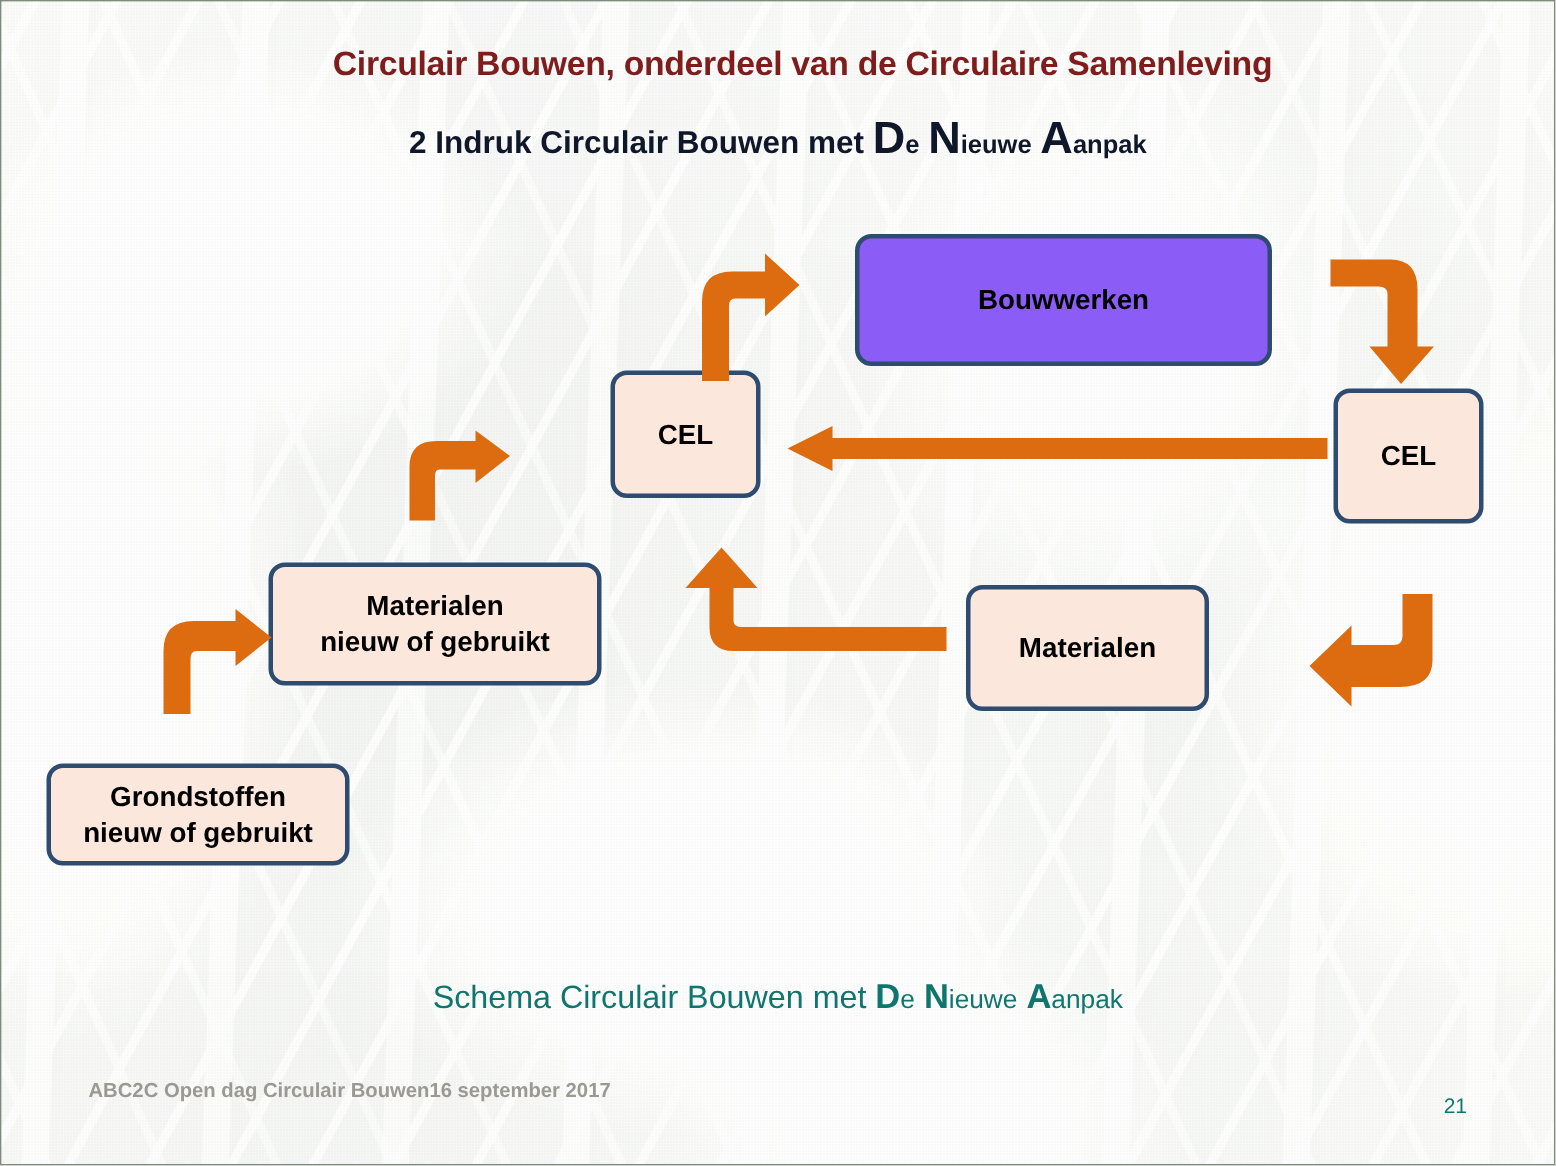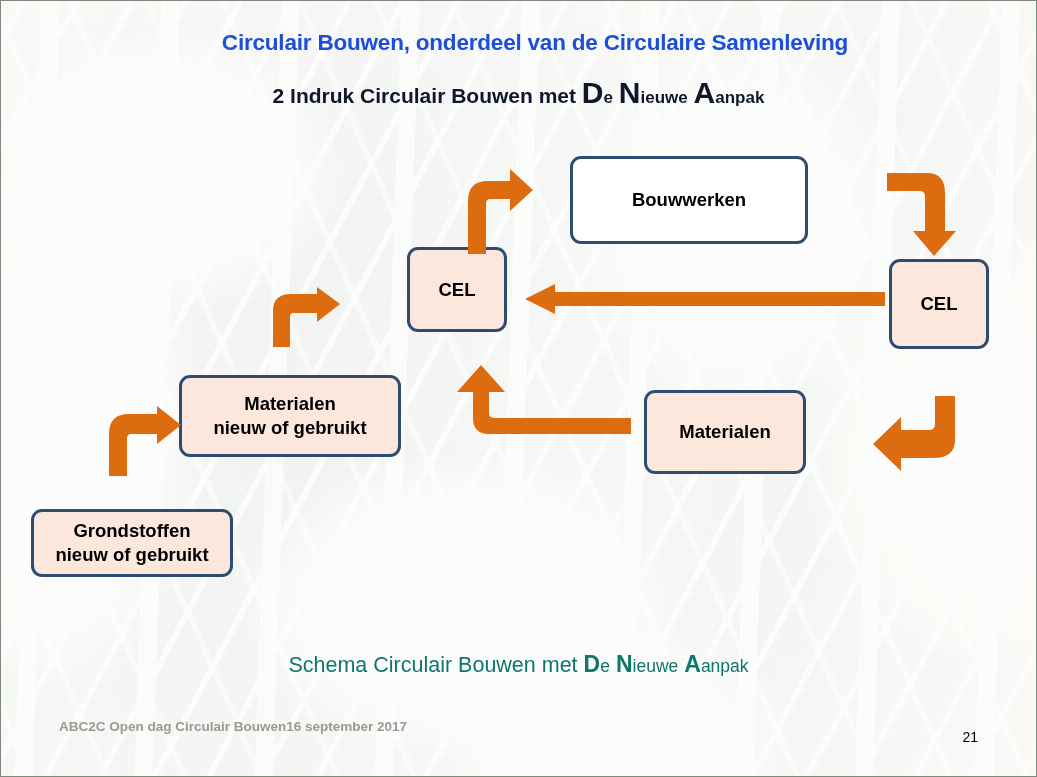--- a/index.html
+++ b/index.html
@@ -155,27 +155,27 @@
 </head>
 <body>
 
 <div class="slide">
 
   <div class="bg-photo"></div>
   <div class="bg-wash"></div>
   <div class="bg-noise"></div>
 
   <div class="title-block">
-    <div class="title-line1" style="color: #1d4ed8; padding-left: 33px;">Circulair Bouwen, onderdeel van de Circulaire Samenleving</div>
+    <div class="title-line1" style="color: #7f1d1d; padding-left: 33px;">Circulair Bouwen, onderdeel van de Circulaire Samenleving</div>
     <div class="title-line2" style="color: #0f172a;">
       <span>2 Indruk Circulair Bouwen met </span><span class="cap-big">D</span><span class="cap-small">e</span><span>&nbsp;</span><span class="cap-big">N</span><span class="cap-small">ieuwe</span><span>&nbsp;</span><span class="cap-big">A</span><span class="cap-small">anpak</span>
     </div>
   </div>
 
-  <div class="node" id="node-bouwwerken" style="left: 569px; top: 155px; width: 238px; height: 88px; background: #ffffff; border-color: rgb(46, 75, 112);">Bouwwerken</div>
+  <div class="node" id="node-bouwwerken" style="left: 569px; top: 155px; width: 278px; height: 88px; background: #8b5cf6; border-color: rgb(46, 75, 112);">Bouwwerken</div>
 
   <div class="node" id="node-cel-left" style="left: 406px; top: 246px; width: 100px; height: 85px; background: rgb(251, 231, 220); border-color: rgb(46, 75, 112);">CEL</div>
 
   <div class="node" id="node-cel-right" style="left: 888px; top: 258px; width: 100px; height: 90px; background: rgb(251, 231, 220); border-color: rgb(46, 75, 112);">CEL</div>
 
   <div class="node" id="node-materialen" style="left: 643px; top: 389px; width: 162px; height: 84px; background: rgb(251, 231, 220); border-color: rgb(46, 75, 112);">Materialen</div>
 
   <div class="node" id="node-materialen-nieuw" style="left: 178px; top: 374px; width: 222px; height: 82px; background: rgb(251, 231, 220); border-color: rgb(46, 75, 112);">Materialen<br>nieuw of gebruikt</div>
 
   <div class="node" id="node-grondstoffen-nieuw" style="left: 30px; top: 508px; width: 202px; height: 68px; background: rgb(251, 231, 220); border-color: rgb(46, 75, 112);">Grondstoffen<br>nieuw of gebruikt</div>
@@ -220,15 +220,15 @@
     <svg width="78" height="70" viewBox="0 0 78 70">
       <path d="M5,70 L5,28 Q5,8 25,8 L53,8 L53,0 L77,19 L53,38 L53,28 L27,28 Q23,28 23,33 L23,70 Z" fill="#DD6B10"></path>
     </svg>
   </div>
 
   <div class="caption" style="color: #0f766e;">
     <span>Schema Circulair Bouwen met </span><span class="cap-big">D</span><span class="cap-small">e</span><span>&nbsp;</span><span class="cap-big">N</span><span class="cap-small">ieuwe</span><span>&nbsp;</span><span class="cap-big">A</span><span class="cap-small">anpak</span>
   </div>
 
   <div class="footer-text" style="color: rgb(154, 154, 146);">ABC2C Open dag Circulair Bouwen16 september 2017</div>
-  <div class="page-number" style="color: #000000;">21</div>
+  <div class="page-number" style="color: #0f766e;">21</div>
 
 </div>
 
 </body></html>

